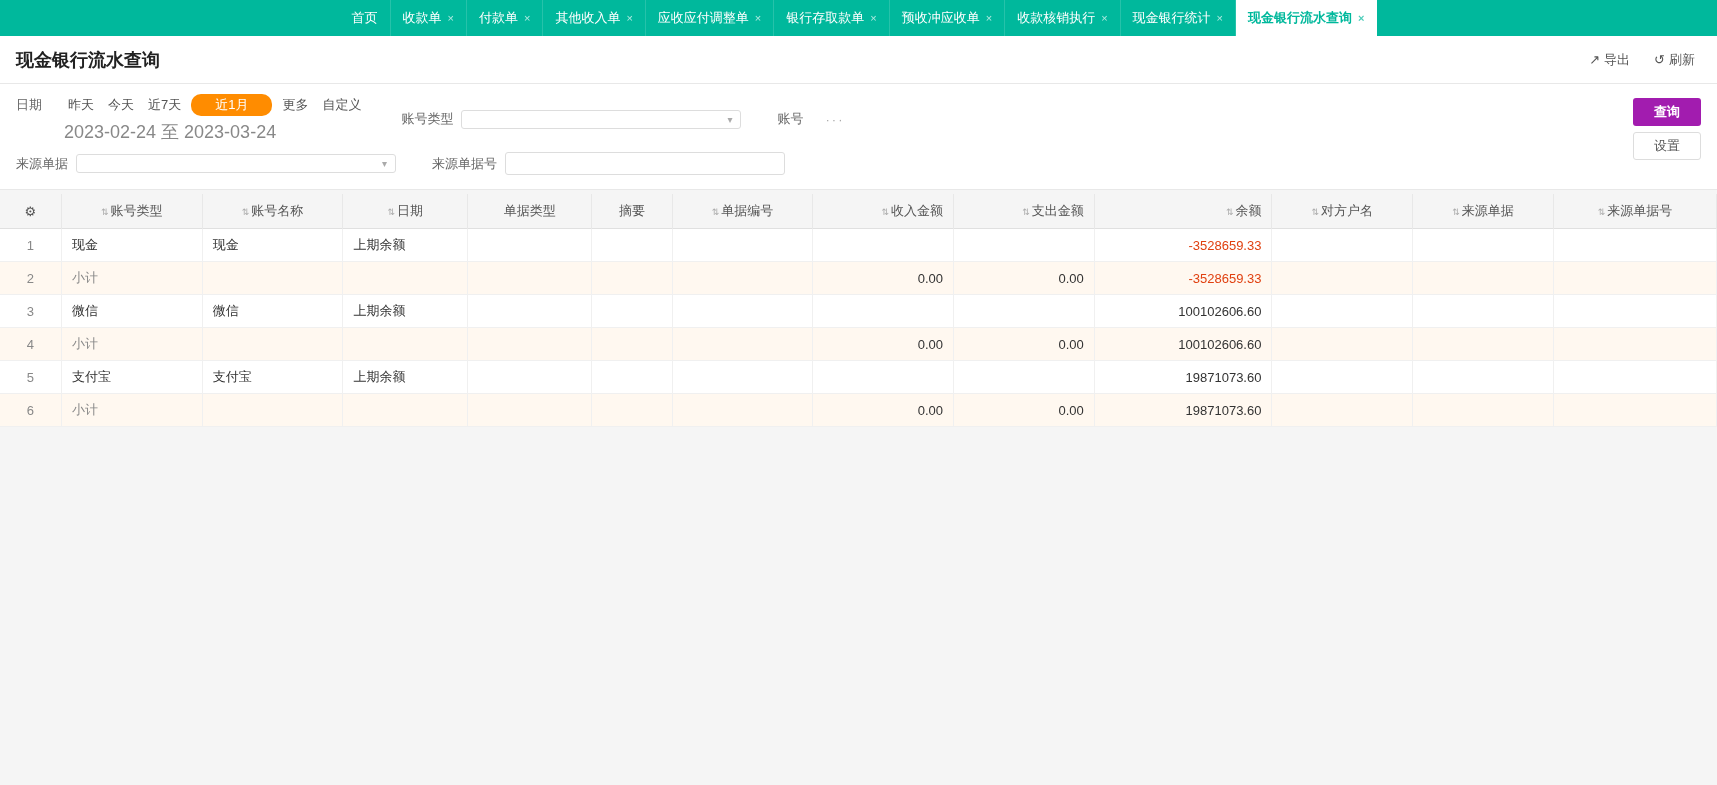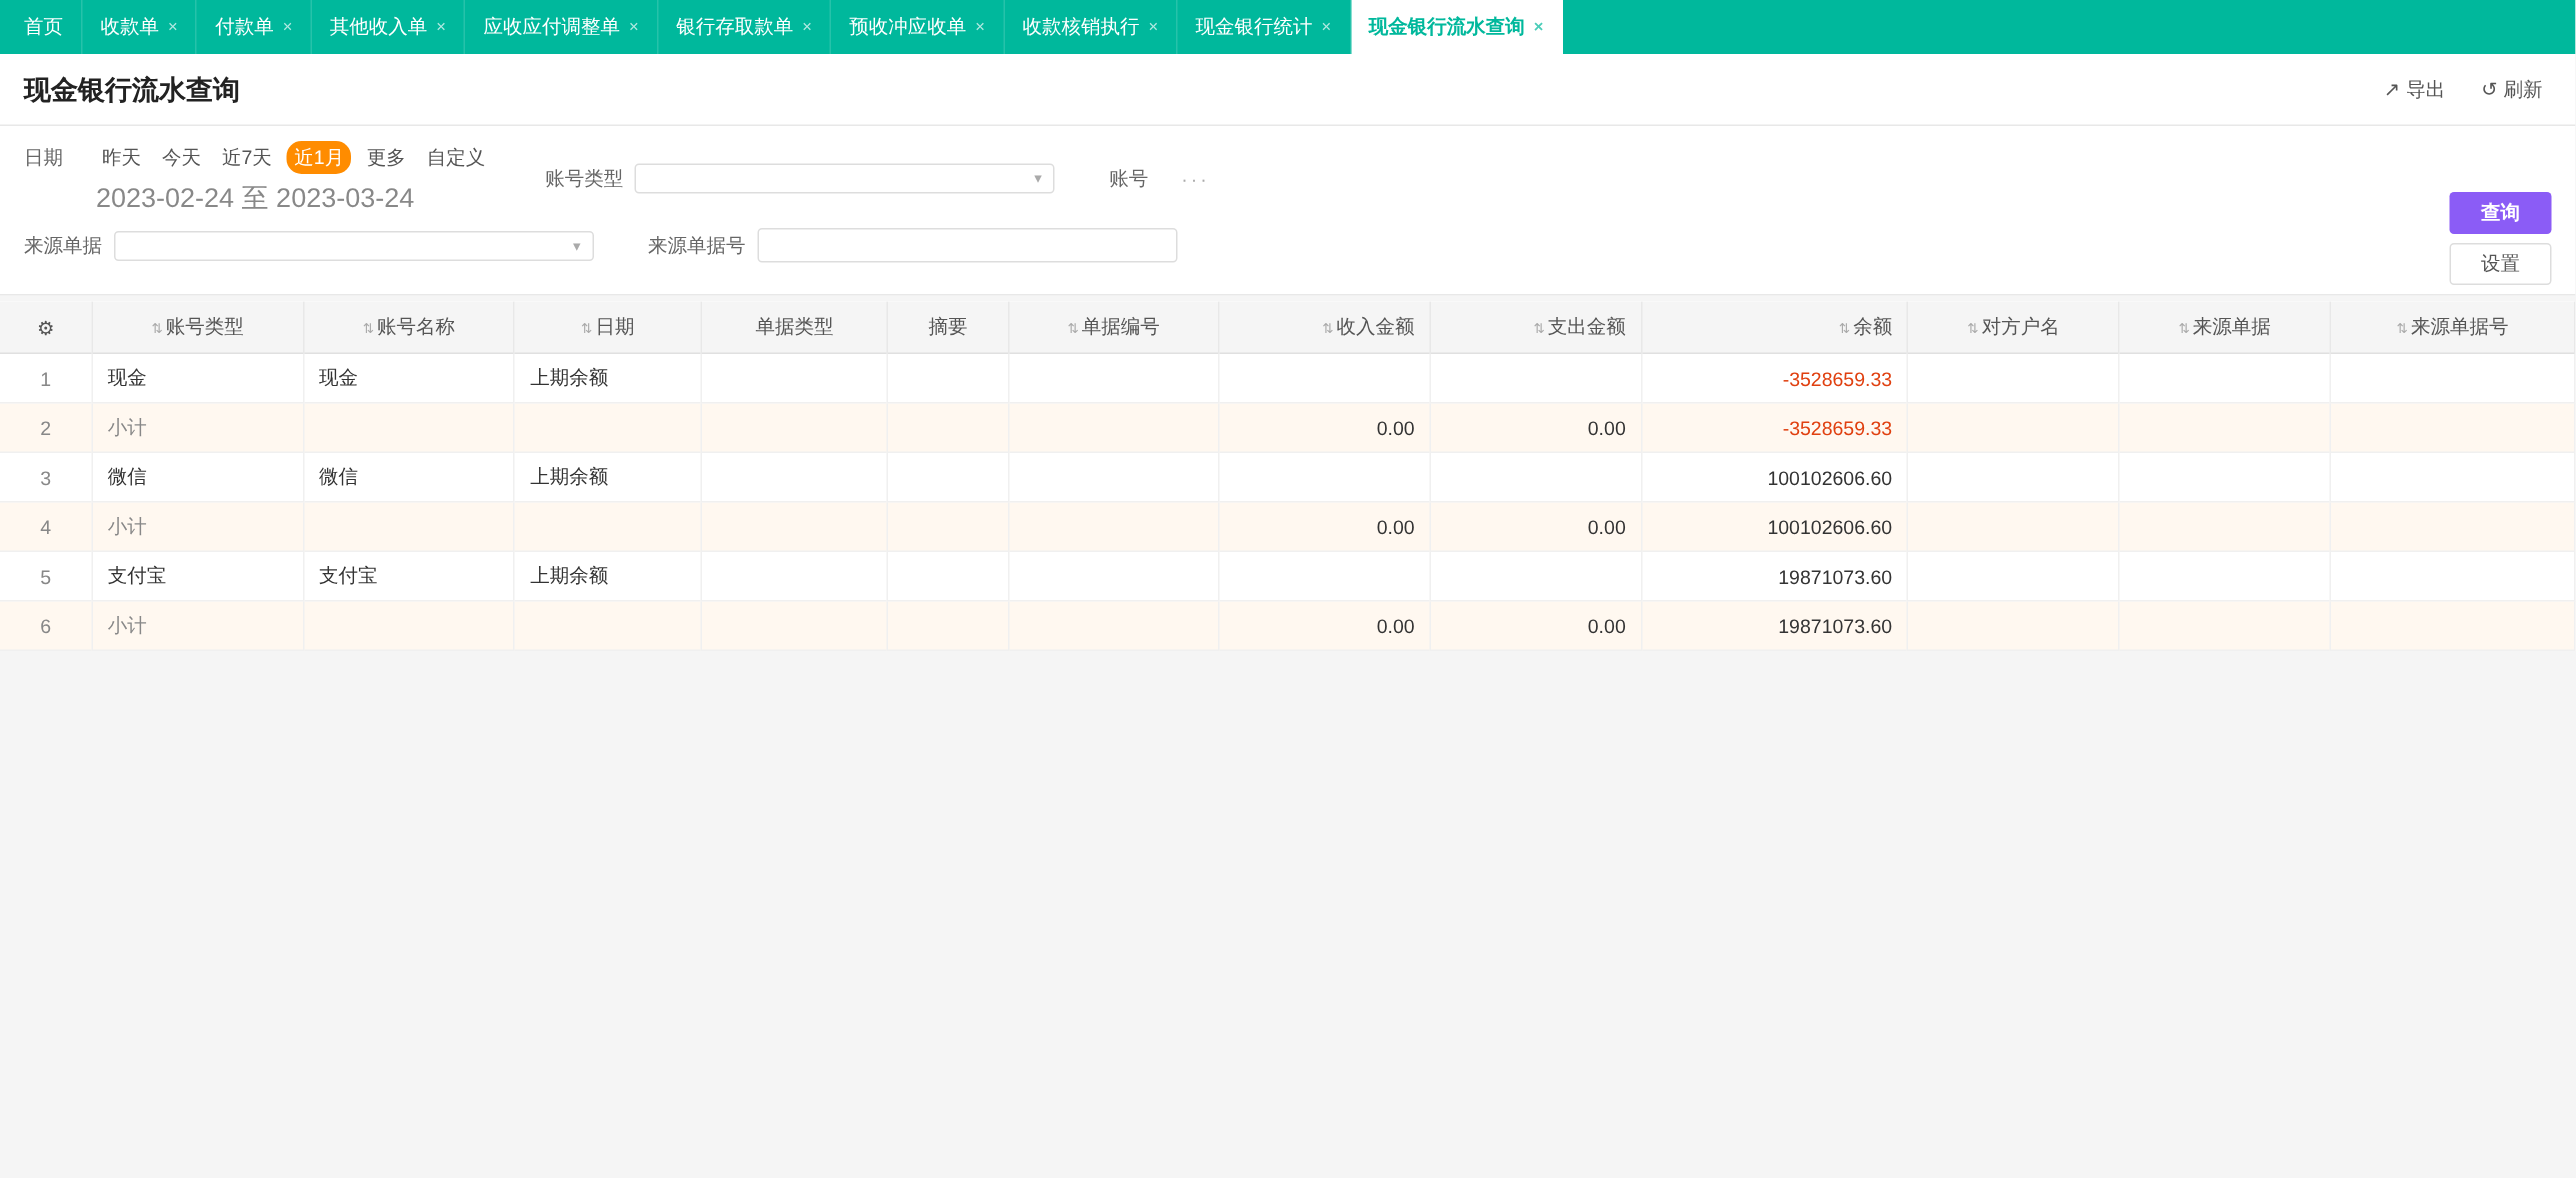--- a/index.html
+++ b/index.html
@@ -6,20 +6,21 @@
     body { font-family: 'Microsoft YaHei', Arial, sans-serif; font-size: 13px; background: #f5f5f5; color: #333; }
 
     
     .top-nav {
       background: #00b89c;
       display: flex;
       align-items: center;
       height: 36px;
       padding: 0 4px;
       overflow: hidden;
+      justify-content: center;
     }
     .nav-item {
       display: flex;
       align-items: center;
       padding: 0 12px;
       height: 36px;
       color: #fff;
       font-size: 13px;
       cursor: pointer;
       white-space: nowrap;
@@ -95,21 +96,21 @@
     .date-opt {
       font-size: 13px;
       color: #555;
       cursor: pointer;
       padding: 2px 4px;
     }
     .date-opt.active {
       background: #ff8c00;
       color: #fff;
       border-radius: 10px;
-      padding: 2px 5px;
+      padding: 2px 24px;
     }
     .date-range {
       font-size: 18px;
       color: #888;
       margin-top: 2px;
     }
     .filter-select {
       display: flex;
       align-items: center;
       border: 1px solid #ddd;
@@ -129,29 +130,28 @@
       background: #fff;
     }
     .filter-input-wrap input {
       border: none;
       outline: none;
       width: 100%;
       font-size: 13px;
     }
     .chevron-icon { font-size: 10px; color: #aaa; }
     .btn-query {
-      background: #8b5cf6;
+      background: #a21caf;
       color: #fff;
       border: none;
       border-radius: 3px;
       padding: 5px 18px;
       cursor: pointer;
       font-size: 13px;
       font-weight: bold;
-      margin-top: 30px;
     }
     .btn-settings {
       background: #fff;
       color: #555;
       border: 1px solid #ddd;
       border-radius: 3px;
       padding: 4px 20px;
       cursor: pointer;
       font-size: 13px;
     }

